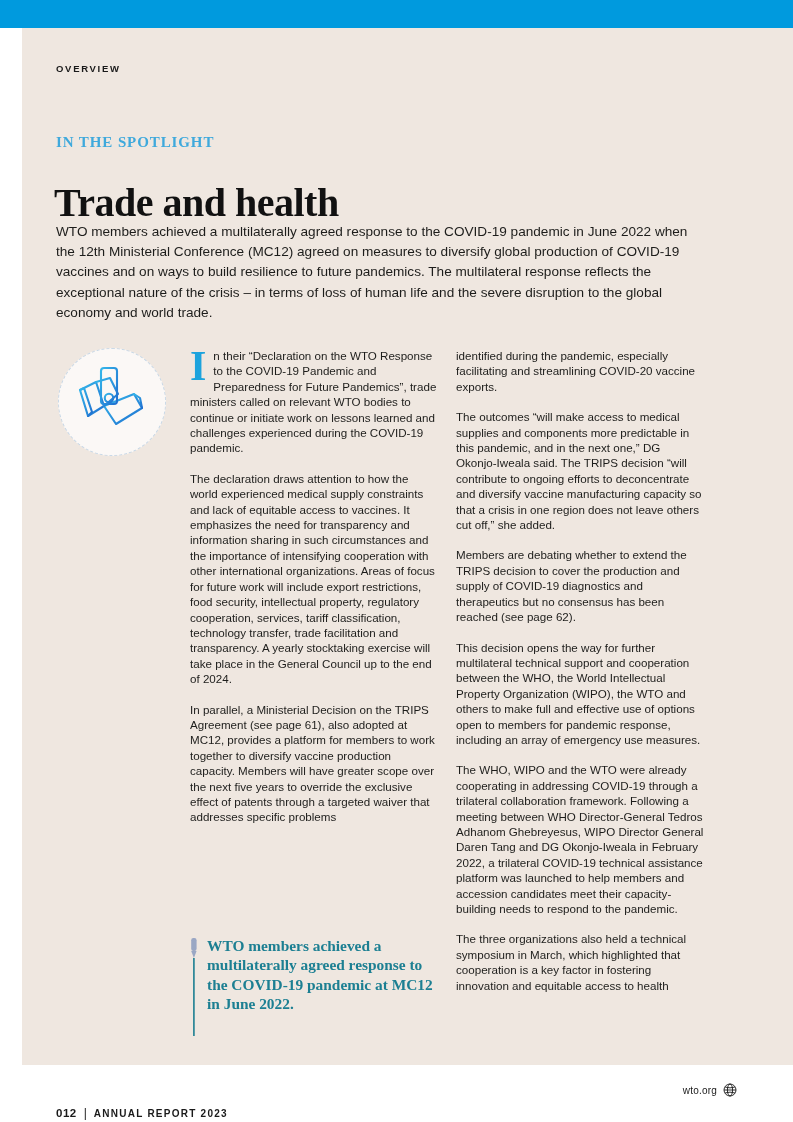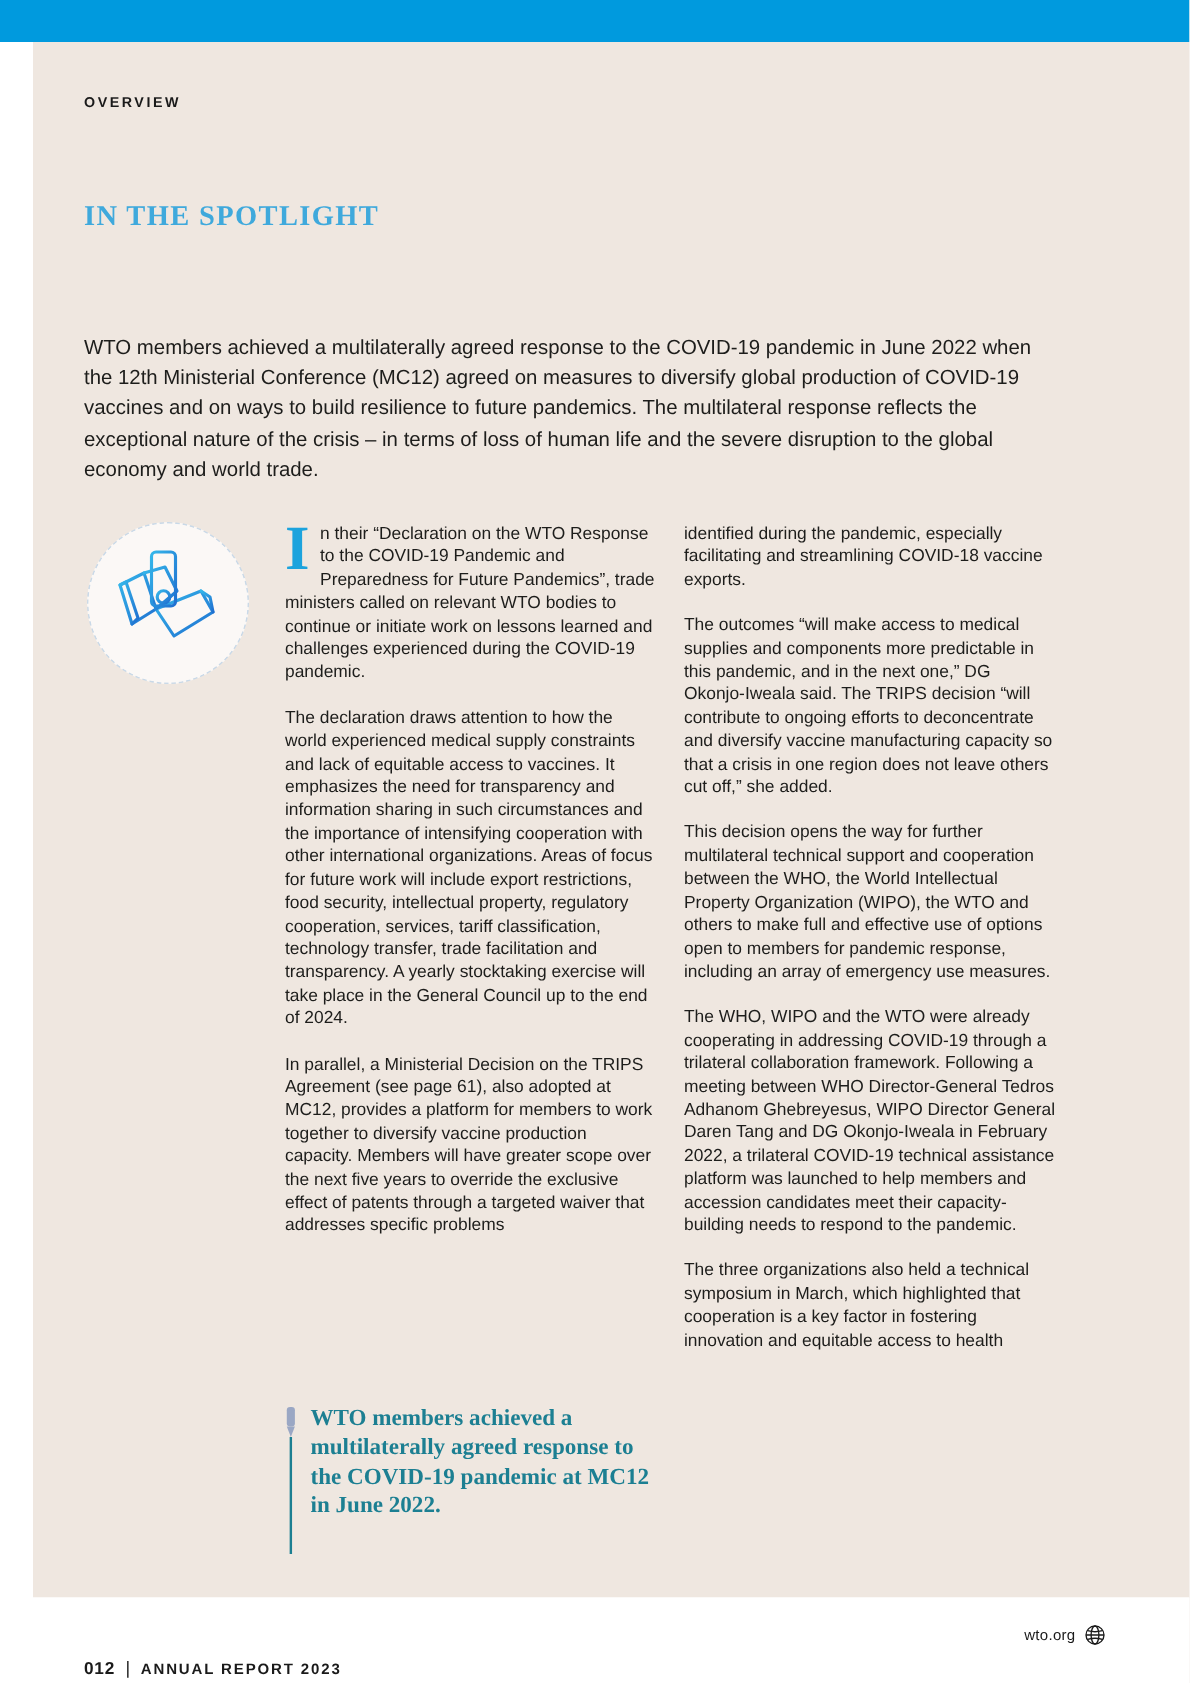--- a/index.html
+++ b/index.html
@@ -57,21 +57,21 @@
     letter-spacing: 1.7px;
     color: #1a1a1a;
   }
 
   
   .spotlight-label {
     position: absolute;
     left: 56px;
     top: 134px;
     font-family: "Liberation Serif", serif;
-    font-size: 19px;
+    font-size: 15px;
     font-weight: bold;
     letter-spacing: 0.9px;
     color: #3FA9DC;
   }
   .page-title {
     position: absolute;
     left: 54px;
     top: 155px;
     font-family: "Liberation Serif", serif;
     font-size: 40px;
@@ -230,20 +230,21 @@
 <div class="page">
 
   <div class="top-bar"></div>
   <div class="content-area"></div>
   <div class="left-strip"></div>
 
   <div class="overview-label">OVERVIEW</div>
 
   <div class="spotlight-label">IN THE SPOTLIGHT</div>
 
+  <h1 class="page-title">Trade and health</h1>
 
   <div class="standfirst">WTO members achieved a multilaterally agreed response to the COVID-19 pandemic in June 2022 when the 12th Ministerial Conference (MC12) agreed on measures to diversify global production of COVID-19 vaccines and on ways to build resilience to future pandemics. The multilateral response reflects the exceptional nature of the crisis – in terms of loss of human life and the severe disruption to the global economy and world trade.</div>
 
   <div class="illustration">
     <div class="illus-disc"></div>
     <svg class="illus-art" viewBox="0 0 84 84">
       <defs>
         <linearGradient id="armgrad" x1="0" y1="0" x2="1" y2="1">
           <stop offset="0%" stop-color="#35B7EA"></stop>
           <stop offset="100%" stop-color="#1F6FD0"></stop>
@@ -269,22 +270,23 @@
 
   <div class="col col-left">
     <p class="dropcap-para">
       <span class="dropcap">I</span><span>n their “Declaration on the WTO Response to the COVID-19 Pandemic and Preparedness for Future Pandemics”, trade ministers called on relevant WTO bodies to continue or initiate work on lessons learned and challenges experienced during the COVID-19 pandemic.</span>
     </p>
     <p>The declaration draws attention to how the world experienced medical supply constraints and lack of equitable access to vaccines. It emphasizes the need for transparency and information sharing in such circumstances and the importance of intensifying cooperation with other international organizations. Areas of focus for future work will include export restrictions, food security, intellectual property, regulatory cooperation, services, tariff classification, technology transfer, trade facilitation and transparency. A yearly stocktaking exercise will take place in the General Council up to the end of 2024.</p>
     <p>In parallel, a Ministerial Decision on the TRIPS Agreement (see page 61), also adopted at MC12, provides a platform for members to work together to diversify vaccine production capacity. Members will have greater scope over the next five years to override the exclusive effect of patents through a targeted waiver that addresses specific problems</p>
   </div>
 
   <div class="col col-right">
-    <p>identified during the pandemic, especially facilitating and streamlining COVID-18 vaccine exports.</p>
+    <p>identified during the pandemic, especially facilitating and streamlining COVID-20 vaccine exports.</p>
     <p>The outcomes “will make access to medical supplies and components more predictable in this pandemic, and in the next one,” DG Okonjo-Iweala said. The TRIPS decision “will contribute to ongoing efforts to deconcentrate and diversify vaccine manufacturing capacity so that a crisis in one region does not leave others cut off,” she added.</p>
+    <p>Members are debating whether to extend the TRIPS decision to cover the production and supply of COVID-19 diagnostics and therapeutics but no consensus has been reached (see page 62).</p>
     <p>This decision opens the way for further multilateral technical support and cooperation between the WHO, the World Intellectual Property Organization (WIPO), the WTO and others to make full and effective use of options open to members for pandemic response, including an array of emergency use measures.</p>
     <p>The WHO, WIPO and the WTO were already cooperating in addressing COVID-19 through a trilateral collaboration framework. Following a meeting between WHO Director-General Tedros Adhanom Ghebreyesus, WIPO Director General Daren Tang and DG Okonjo-Iweala in February 2022, a trilateral COVID-19 technical assistance platform was launched to help members and accession candidates meet their capacity-building needs to respond to the pandemic.</p>
     <p>The three organizations also held a technical symposium in March, which highlighted that cooperation is a key factor in fostering innovation and equitable access to health</p>
   </div>
 
   <div class="pullquote">
     <svg class="pq-syringe" viewBox="0 0 8 98">
       <rect x="1.2" y="0" width="5.4" height="13" rx="2.2" fill="#9AA7C4"></rect>
       <polygon points="1.2,13 6.6,13 3.9,20" fill="#9AA7C4"></polygon>
       <rect x="3.1" y="20" width="1.6" height="78" fill="#1C7F92"></rect>

